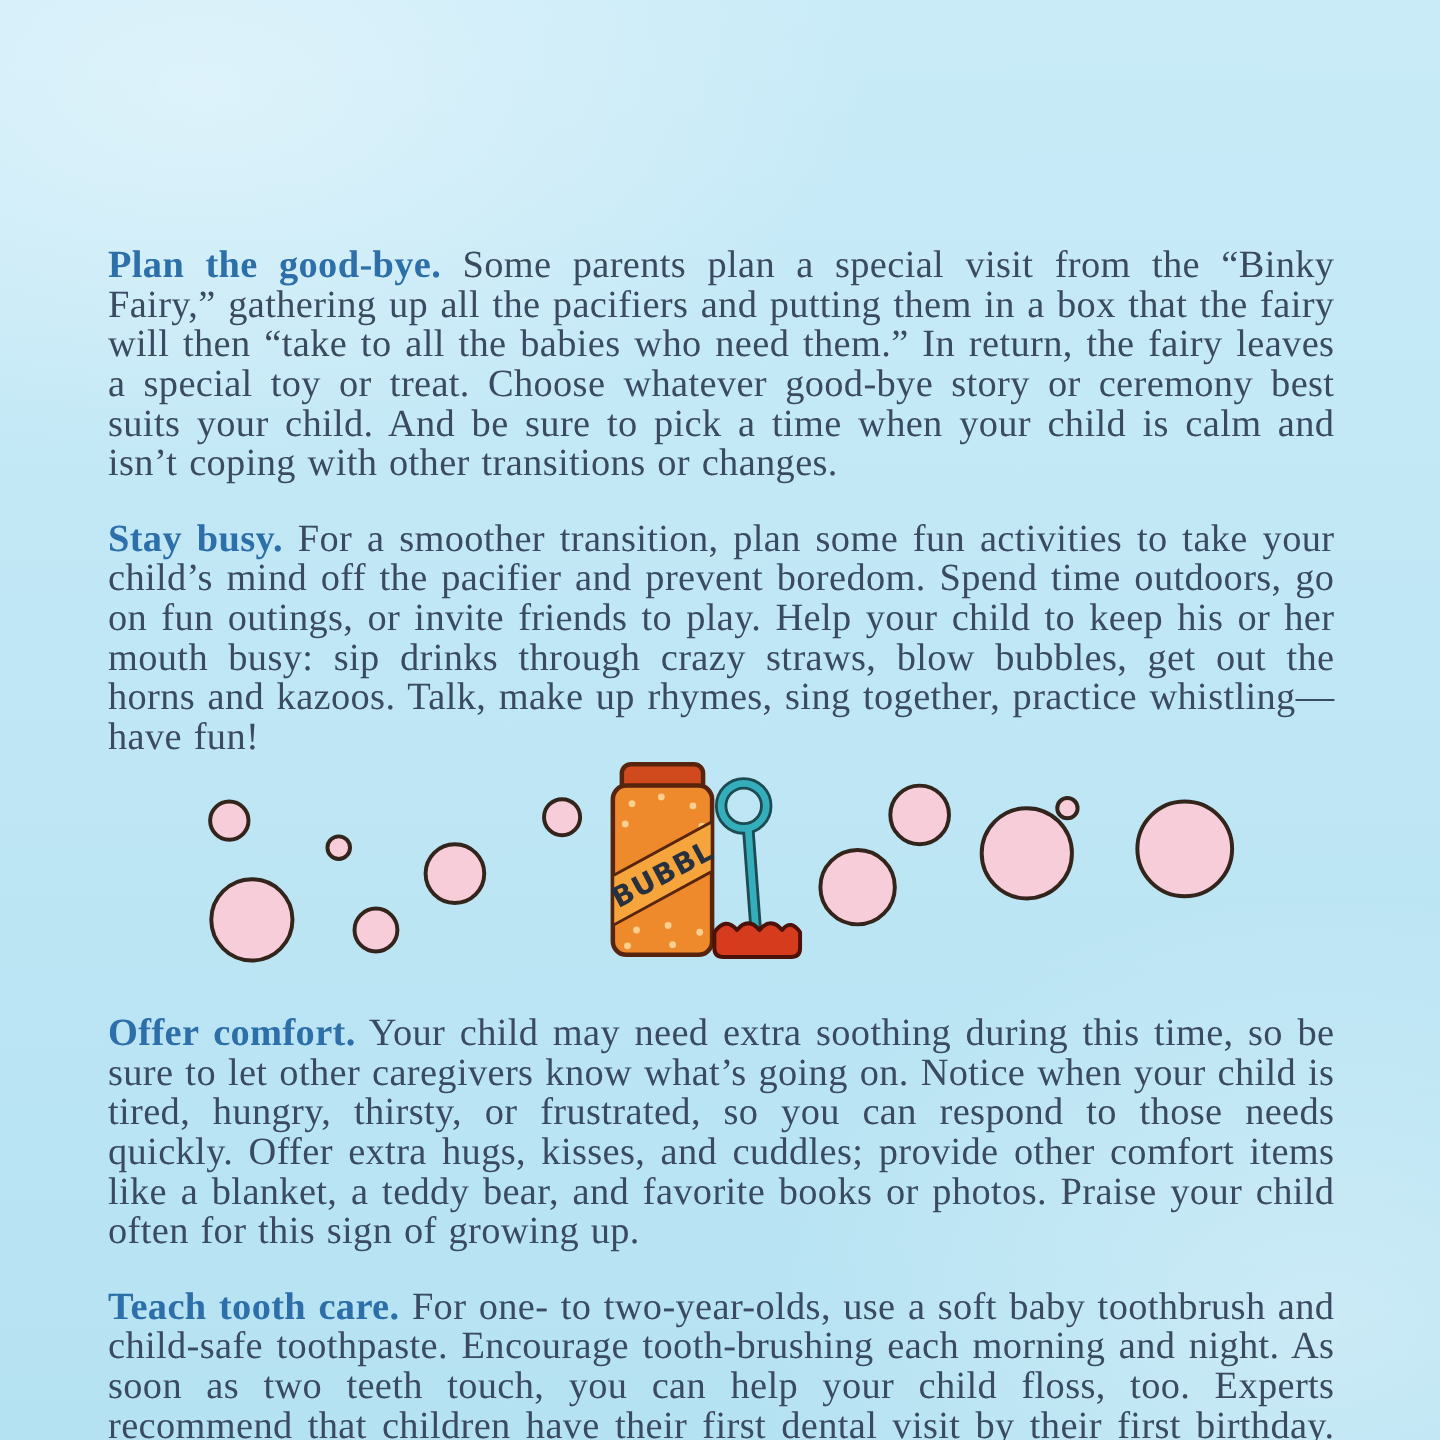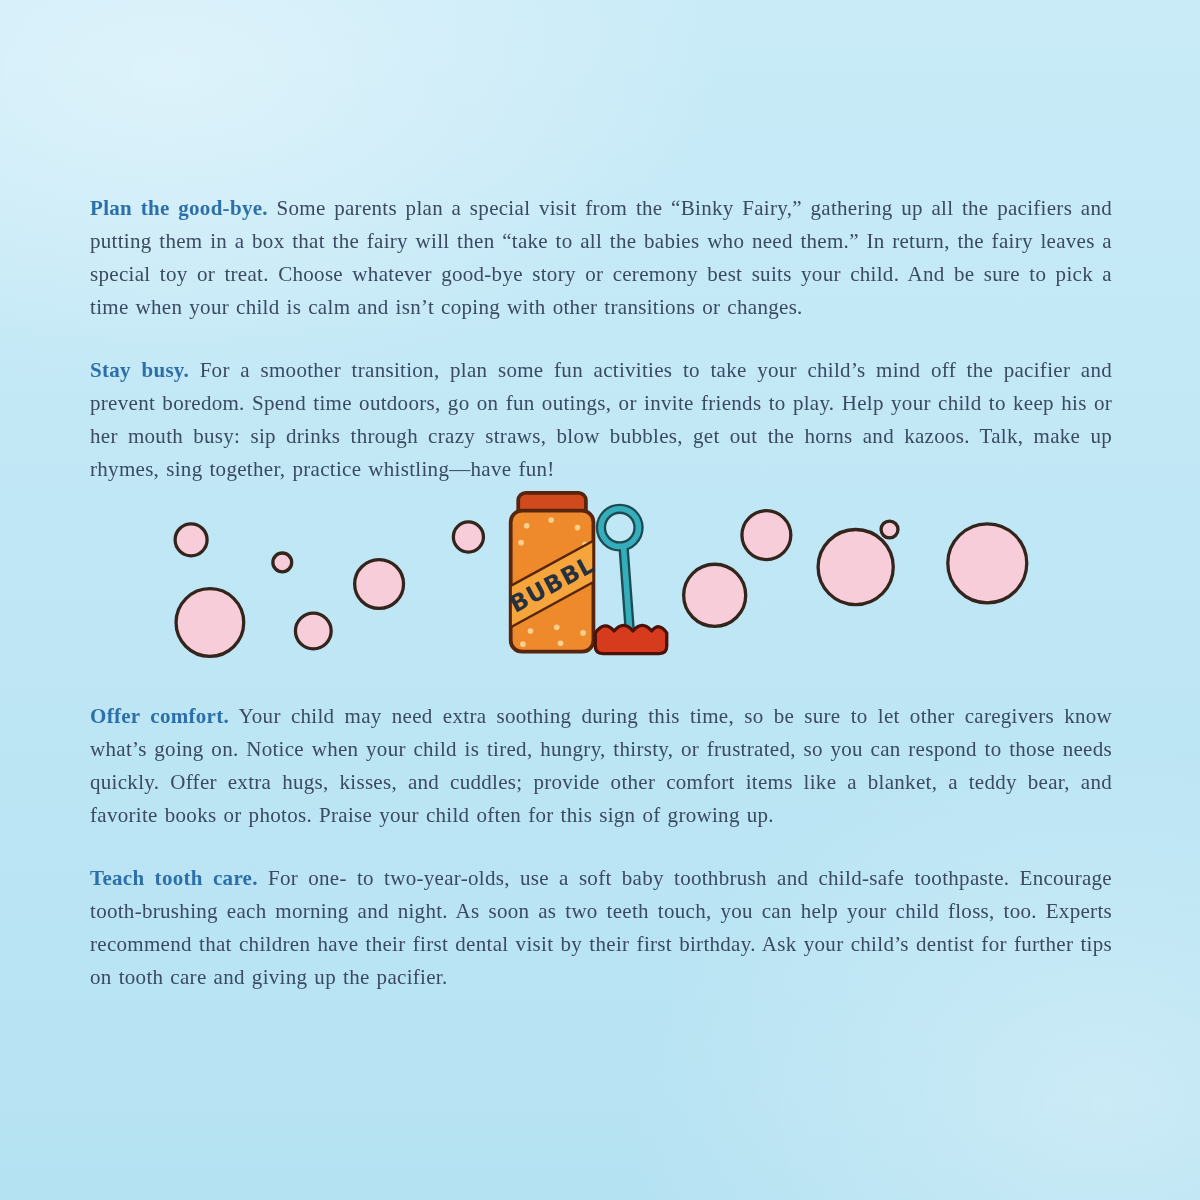--- a/index.html
+++ b/index.html
@@ -21,22 +21,22 @@
     width: 1200px;
     height: 1200px;
   }
   .content {
     position: absolute;
     left: 90px;
     top: 192px;
     width: 1022px;
   }
   p.para {
-    margin: 0 0 30px 0;
-    font-size: 21px;
+    margin: 12px 0 30px 0;
+    font-size: 32px;
     line-height: 33px;
     letter-spacing: 0.3px;
     word-spacing: 1.5px;
     text-align: justify;
     color: var(--body-text, #3a4a61);
   }
   p.para .lead {
     color: var(--lead-text, #2d6fa8);
     font-weight: bold;
   }

